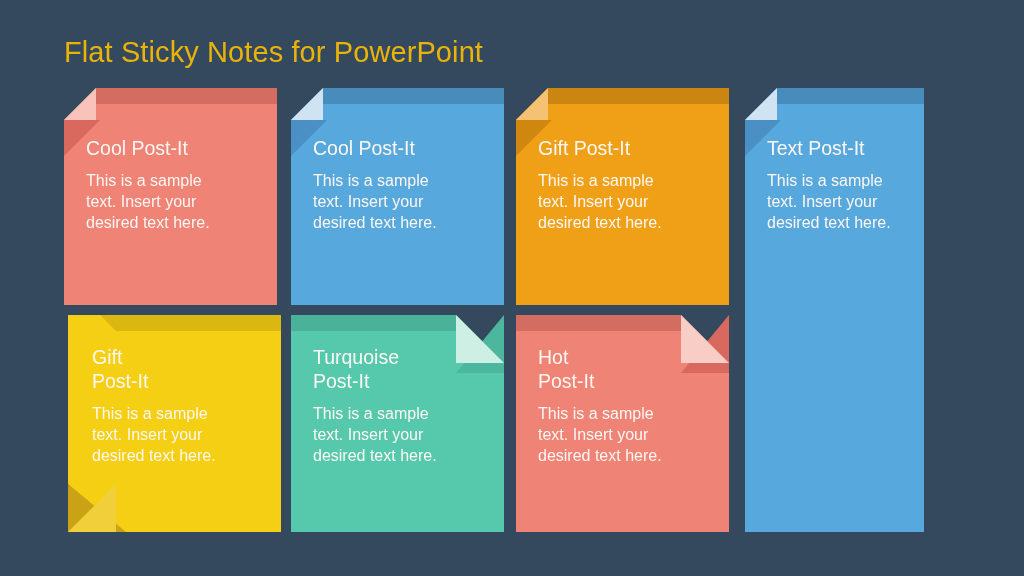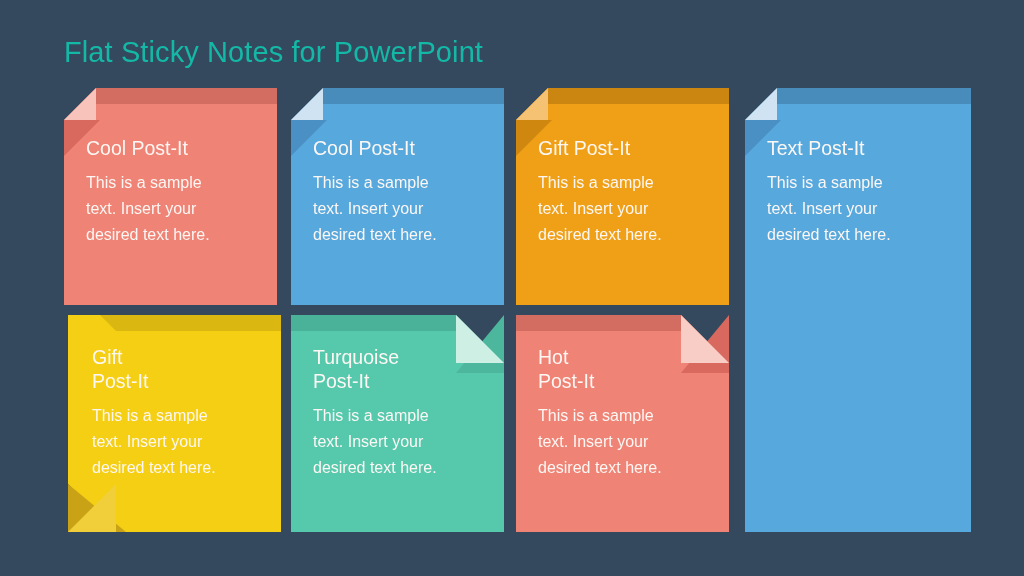--- a/index.html
+++ b/index.html
@@ -75,35 +75,35 @@
   .note .note-title {
     font-size: 19.5px;
     line-height: 24px;
     font-weight: 400;
     color: #fdf7f4;
     white-space: pre-line;
     margin: 0 0 10px 0;
   }
   .note .note-body {
     font-size: 16px;
-    line-height: 26px;
+    line-height: 21px;
     font-weight: 400;
     color: #fdf7f4;
     margin: 0;
     max-width: 150px;
   }
   .note.wide .note-body { max-width: 142px; }
 
   
   
   #note-1 { left: 64px;  top: 88px;  width: 213px; height: 217px; }
   #note-2 { left: 291px; top: 88px;  width: 213px; height: 217px; }
   #note-3 { left: 516px; top: 88px;  width: 213px; height: 217px; }
   
-  #note-4 { left: 745px; top: 88px;  width: 226px; height: 444px; }
+  #note-4 { left: 745px; top: 88px;  width: 179px; height: 444px; }
   
   #note-5 { left: 68px;  top: 315px; width: 213px; height: 217px; }
   #note-6 { left: 291px; top: 315px; width: 213px; height: 217px; }
   #note-7 { left: 516px; top: 315px; width: 213px; height: 217px; }
 
   
   #note-5 .content, #note-6 .content, #note-7 .content { top: 30px; }
   #note-5 .content { left: 24px; }
 
   
@@ -165,21 +165,21 @@
     bottom: 0;
     border-bottom: 48px solid #c9a315;
     border-right: 58px solid transparent;
   }
 </style>
 </head>
 <body style="background: rgb(53, 73, 94);">
 
 <div id="slide" style="background: rgb(53, 73, 94);">
 
-  <div id="slide-title" style="color: #14b8a6;">Flat Sticky Notes for PowerPoint</div>
+  <div id="slide-title" style="color: #eab308;">Flat Sticky Notes for PowerPoint</div>
 
   <div class="note fold-tl" id="note-1">
     <div class="paper" style="background: rgb(239, 131, 117);"></div>
     <div class="topband" style="background: rgb(184, 87, 79);"></div>
     <div class="fold-shadow" style="border-top-color: rgb(217, 105, 94);"></div>
     <div class="fold-light" style="border-right-color: rgb(248, 195, 187);"></div>
     <div class="content">
       <p class="note-title" style="color: rgb(253, 247, 244);">Cool Post-It</p>
       <p class="note-body" style="color: rgb(253, 247, 244);">This is a sample text. Insert your desired text here.</p>
     </div>

